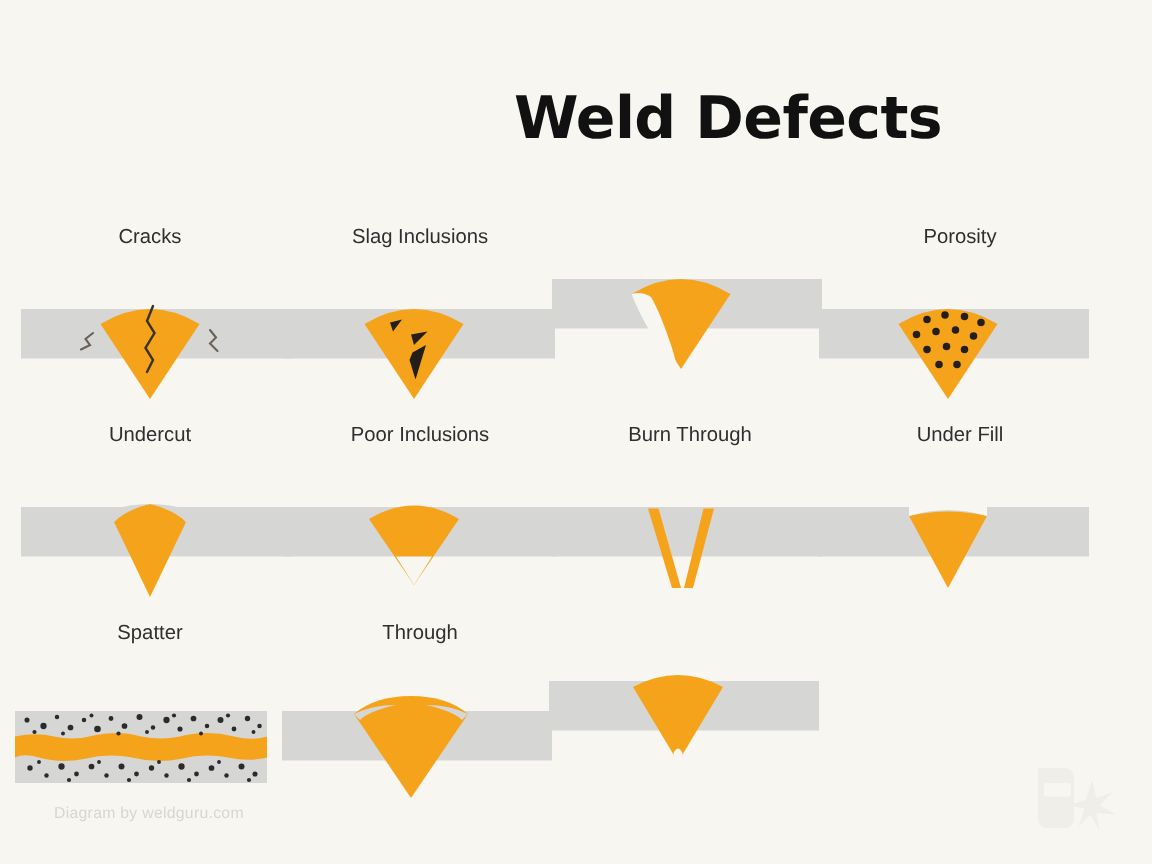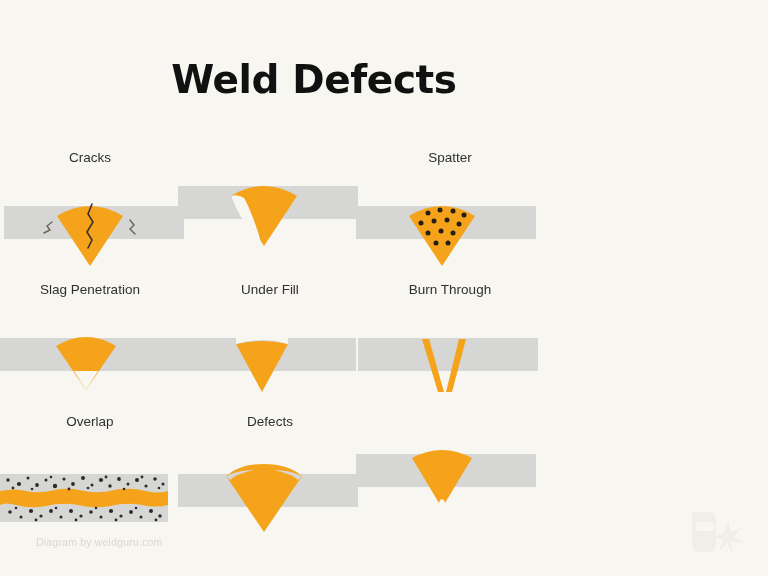--- a/index.html
+++ b/index.html
@@ -21,40 +21,40 @@
     width: 768px;
     height: 576px;
     box-sizing: border-box;
   }
 
   .title {
     position: absolute;
     top: 57px;
     left: 0;
     width: 628px;
-    text-align: center;
+    text-align: right;
     font-size: 39px;
     font-weight: bold;
     color: #111111;
     letter-spacing: -0.4px;
     font-family: "DejaVu Sans", sans-serif;
   }
 
   .grid {
     position: absolute;
     top: 148px;
     left: 0;
     width: 768px;
   }
 
   .row {
     display: flex;
     width: 608px;
     height: 132px;
-    padding-left: 0;
+    padding-left: 10px;
     box-sizing: border-box;
   }
 
   .cell {
     width: 180px;
     margin-right: 0px;
     position: relative;
   }
 
   .cell-label {
@@ -115,33 +115,45 @@
           <svg width="180" height="95" viewBox="0 0 180 95">
             <rect x="4" y="26" width="180" height="33" fill="#d6d6d4"></rect>
             <path d="M90 86 L57 36 Q90 16 123 36 Z" fill="#f5a31a"></path>
             <path d="M92 24 L88 34 L93 42 L87 52 L92 60 L88 68" stroke="#3a3226" stroke-width="1.6" fill="none" stroke-linecap="round"></path>
             <path d="M52 42 L47 46 L50 50 L44 53" stroke="#6b6257" stroke-width="1.4" fill="none" stroke-linecap="round"></path>
             <path d="M130 40 L134 45 L130 49 L135 54" stroke="#6b6257" stroke-width="1.4" fill="none" stroke-linecap="round"></path>
           </svg>
         </div>
       </div>
 
+      <div class="cell">
+        <div class="cell-label">Slag Inclusions</div>
+        <div class="cell-art">
+          <svg width="180" height="95" viewBox="0 0 180 95">
+            <rect x="0" y="26" width="180" height="33" fill="#d6d6d4"></rect>
+            <path d="M86 86 L53 36 Q86 16 119 36 Z" fill="#f5a31a"></path>
+            <path d="M70 35 L78 33 L72 41 Z" fill="#231f18"></path>
+            <path d="M84 43 L95 41 L86 50 Z" fill="#231f18"></path>
+            <path d="M85 55 L94 50 L87 73 L83 60 Z" fill="#231f18"></path>
+          </svg>
+        </div>
+      </div>
 
       <div class="cell">
         <div class="cell-art">
           <svg width="180" height="95" viewBox="0 0 180 95">
             <rect x="-2" y="26" width="180" height="33" fill="#d6d6d4"></rect>
             <path d="M84 86 L51 36 Q84 16 117 36 Z" fill="#f5a31a"></path>
             <path d="M51 36 Q58 34 64 38 Q70 48 78 72 L82 86 Q62 64 51 36 Z" fill="#f7f6f1"></path>
           </svg>
         </div>
       </div>
 
       <div class="cell">
-        <div class="cell-label">Spatter</div>
+        <div class="cell-label">Porosity</div>
         <div class="cell-art">
           <svg width="180" height="95" viewBox="0 0 180 95">
             <rect x="-4" y="26" width="180" height="33" fill="#d6d6d4"></rect>
             <path d="M82 86 L49 36 Q82 16 115 36 Z" fill="#f5a31a"></path>
             <g fill="#231f18">
               <circle cx="68" cy="33" r="2.5"></circle>
               <circle cx="80" cy="30" r="2.5"></circle>
               <circle cx="93" cy="31" r="2.5"></circle>
               <circle cx="104" cy="35" r="2.5"></circle>
               <circle cx="61" cy="43" r="2.5"></circle>
@@ -155,61 +167,72 @@
               <circle cx="88" cy="63" r="2.5"></circle>
             </g>
           </svg>
         </div>
       </div>
 
     </div>
 
     <div class="row">
 
-
-      <div class="cell">
-        <div class="cell-label">Slag Penetration</div>
+      <div class="cell">
+        <div class="cell-label">Undercut</div>
+        <div class="cell-art">
+          <svg width="180" height="95" viewBox="0 0 180 95">
+            <rect x="4" y="26" width="180" height="33" fill="#d6d6d4"></rect>
+            <path d="M90 86 L66 36 Q73 26 90 24 Q107 26 114 36 Z" fill="#f5a31a"></path>
+            <path d="M66 36 Q74 28 90 24 Q74 24 62 29 Z" fill="#d6d6d4"></path>
+            <path d="M114 36 Q106 28 90 24 Q106 24 118 29 Z" fill="#d6d6d4"></path>
+          </svg>
+        </div>
+      </div>
+
+      <div class="cell">
+        <div class="cell-label">Poor Inclusions</div>
         <div class="cell-art">
           <svg width="180" height="95" viewBox="0 0 180 95">
             <rect x="0" y="26" width="180" height="33" fill="#d6d6d4"></rect>
             <path d="M86 78 L56 34 Q86 16 116 34 Z" fill="#f5a31a"></path>
             <path d="M74 59 L98 59 L86 78 Z" fill="#f7f6f1"></path>
           </svg>
         </div>
       </div>
 
       <div class="cell">
+        <div class="cell-label">Burn Through</div>
+        <div class="cell-art">
+          <svg width="180" height="95" viewBox="0 0 180 95">
+            <rect x="-2" y="26" width="180" height="33" fill="#d6d6d4"></rect>
+            <path d="M62 27 L69 27 L84 80 L78 80 Z" fill="#f5a31a"></path>
+            <path d="M106 27 L99 27 L86 80 L92 80 Z" fill="#f5a31a"></path>
+          </svg>
+        </div>
+      </div>
+
+      <div class="cell">
         <div class="cell-label">Under Fill</div>
         <div class="cell-art">
           <svg width="180" height="95" viewBox="0 0 180 95">
             <rect x="-4" y="26" width="180" height="33" fill="#d6d6d4"></rect>
             <path d="M82 80 L56 32 Q82 26 108 32 Z" fill="#f5a31a"></path>
             <path d="M56 32 Q82 24 108 32 L108 26 L56 26 Z" fill="#f7f6f1"></path>
           </svg>
         </div>
       </div>
 
-      <div class="cell">
-        <div class="cell-label">Burn Through</div>
-        <div class="cell-art">
-          <svg width="180" height="95" viewBox="0 0 180 95">
-            <rect x="-2" y="26" width="180" height="33" fill="#d6d6d4"></rect>
-            <path d="M62 27 L69 27 L84 80 L78 80 Z" fill="#f5a31a"></path>
-            <path d="M106 27 L99 27 L86 80 L92 80 Z" fill="#f5a31a"></path>
-          </svg>
-        </div>
-      </div>
-
     </div>
 
     <div class="row">
 
 
       <div class="cell">
-        <div class="cell-label">Overlap</div>
+        <div class="cell-label">Spatter</div>
         <div class="cell-art">
           <svg width="180" height="95" viewBox="0 0 180 95">
             <rect x="0" y="30" width="168" height="48" fill="#d6d6d4"></rect>
             <path d="M0 47 Q14 44 26 47 Q40 50 54 46 Q70 43 84 47 Q100 50 114 46 Q130 43 146 47 Q158 50 168 47 L168 61 Q156 64 142 61 Q126 58 110 62 Q94 65 78 61 Q62 58 46 62 Q30 65 16 61 Q6 58 0 61 Z" fill="#f5a31a"></path>
             <g fill="#2b2b2b">
               <circle cx="8" cy="36" r="1.7"></circle>
                 <circle cx="19" cy="40" r="2.1"></circle>
                 <circle cx="28" cy="34" r="1.5"></circle>
               <circle cx="37" cy="41" r="1.9"></circle>
                 <circle cx="46" cy="36" r="1.5"></circle>
@@ -258,21 +281,21 @@
                 <circle cx="96" cy="64" r="1.3"></circle>
                 <circle cx="116" cy="76" r="1.4"></circle>
               <circle cx="136" cy="64" r="1.3"></circle>
                 <circle cx="156" cy="76" r="1.4"></circle>
             </g>
           </svg>
         </div>
       </div>
 
       <div class="cell">
-        <div class="cell-label">Defects</div>
+        <div class="cell-label">Through</div>
         <div class="cell-art">
           <svg width="180" height="95" viewBox="0 0 180 95">
             <rect x="-2" y="30" width="180" height="33" fill="#d6d6d4"></rect>
             <path d="M84 88 L46 32 Q60 20 84 20 Q108 20 122 32 Z" fill="#f5a31a"></path>
             <path d="M46 32 Q58 26 74 26 Q56 30 50 36 Z" fill="#d6d6d4"></path>
             <path d="M122 32 Q110 26 94 26 Q112 30 118 36 Z" fill="#d6d6d4"></path>
           </svg>
         </div>
       </div>
 

